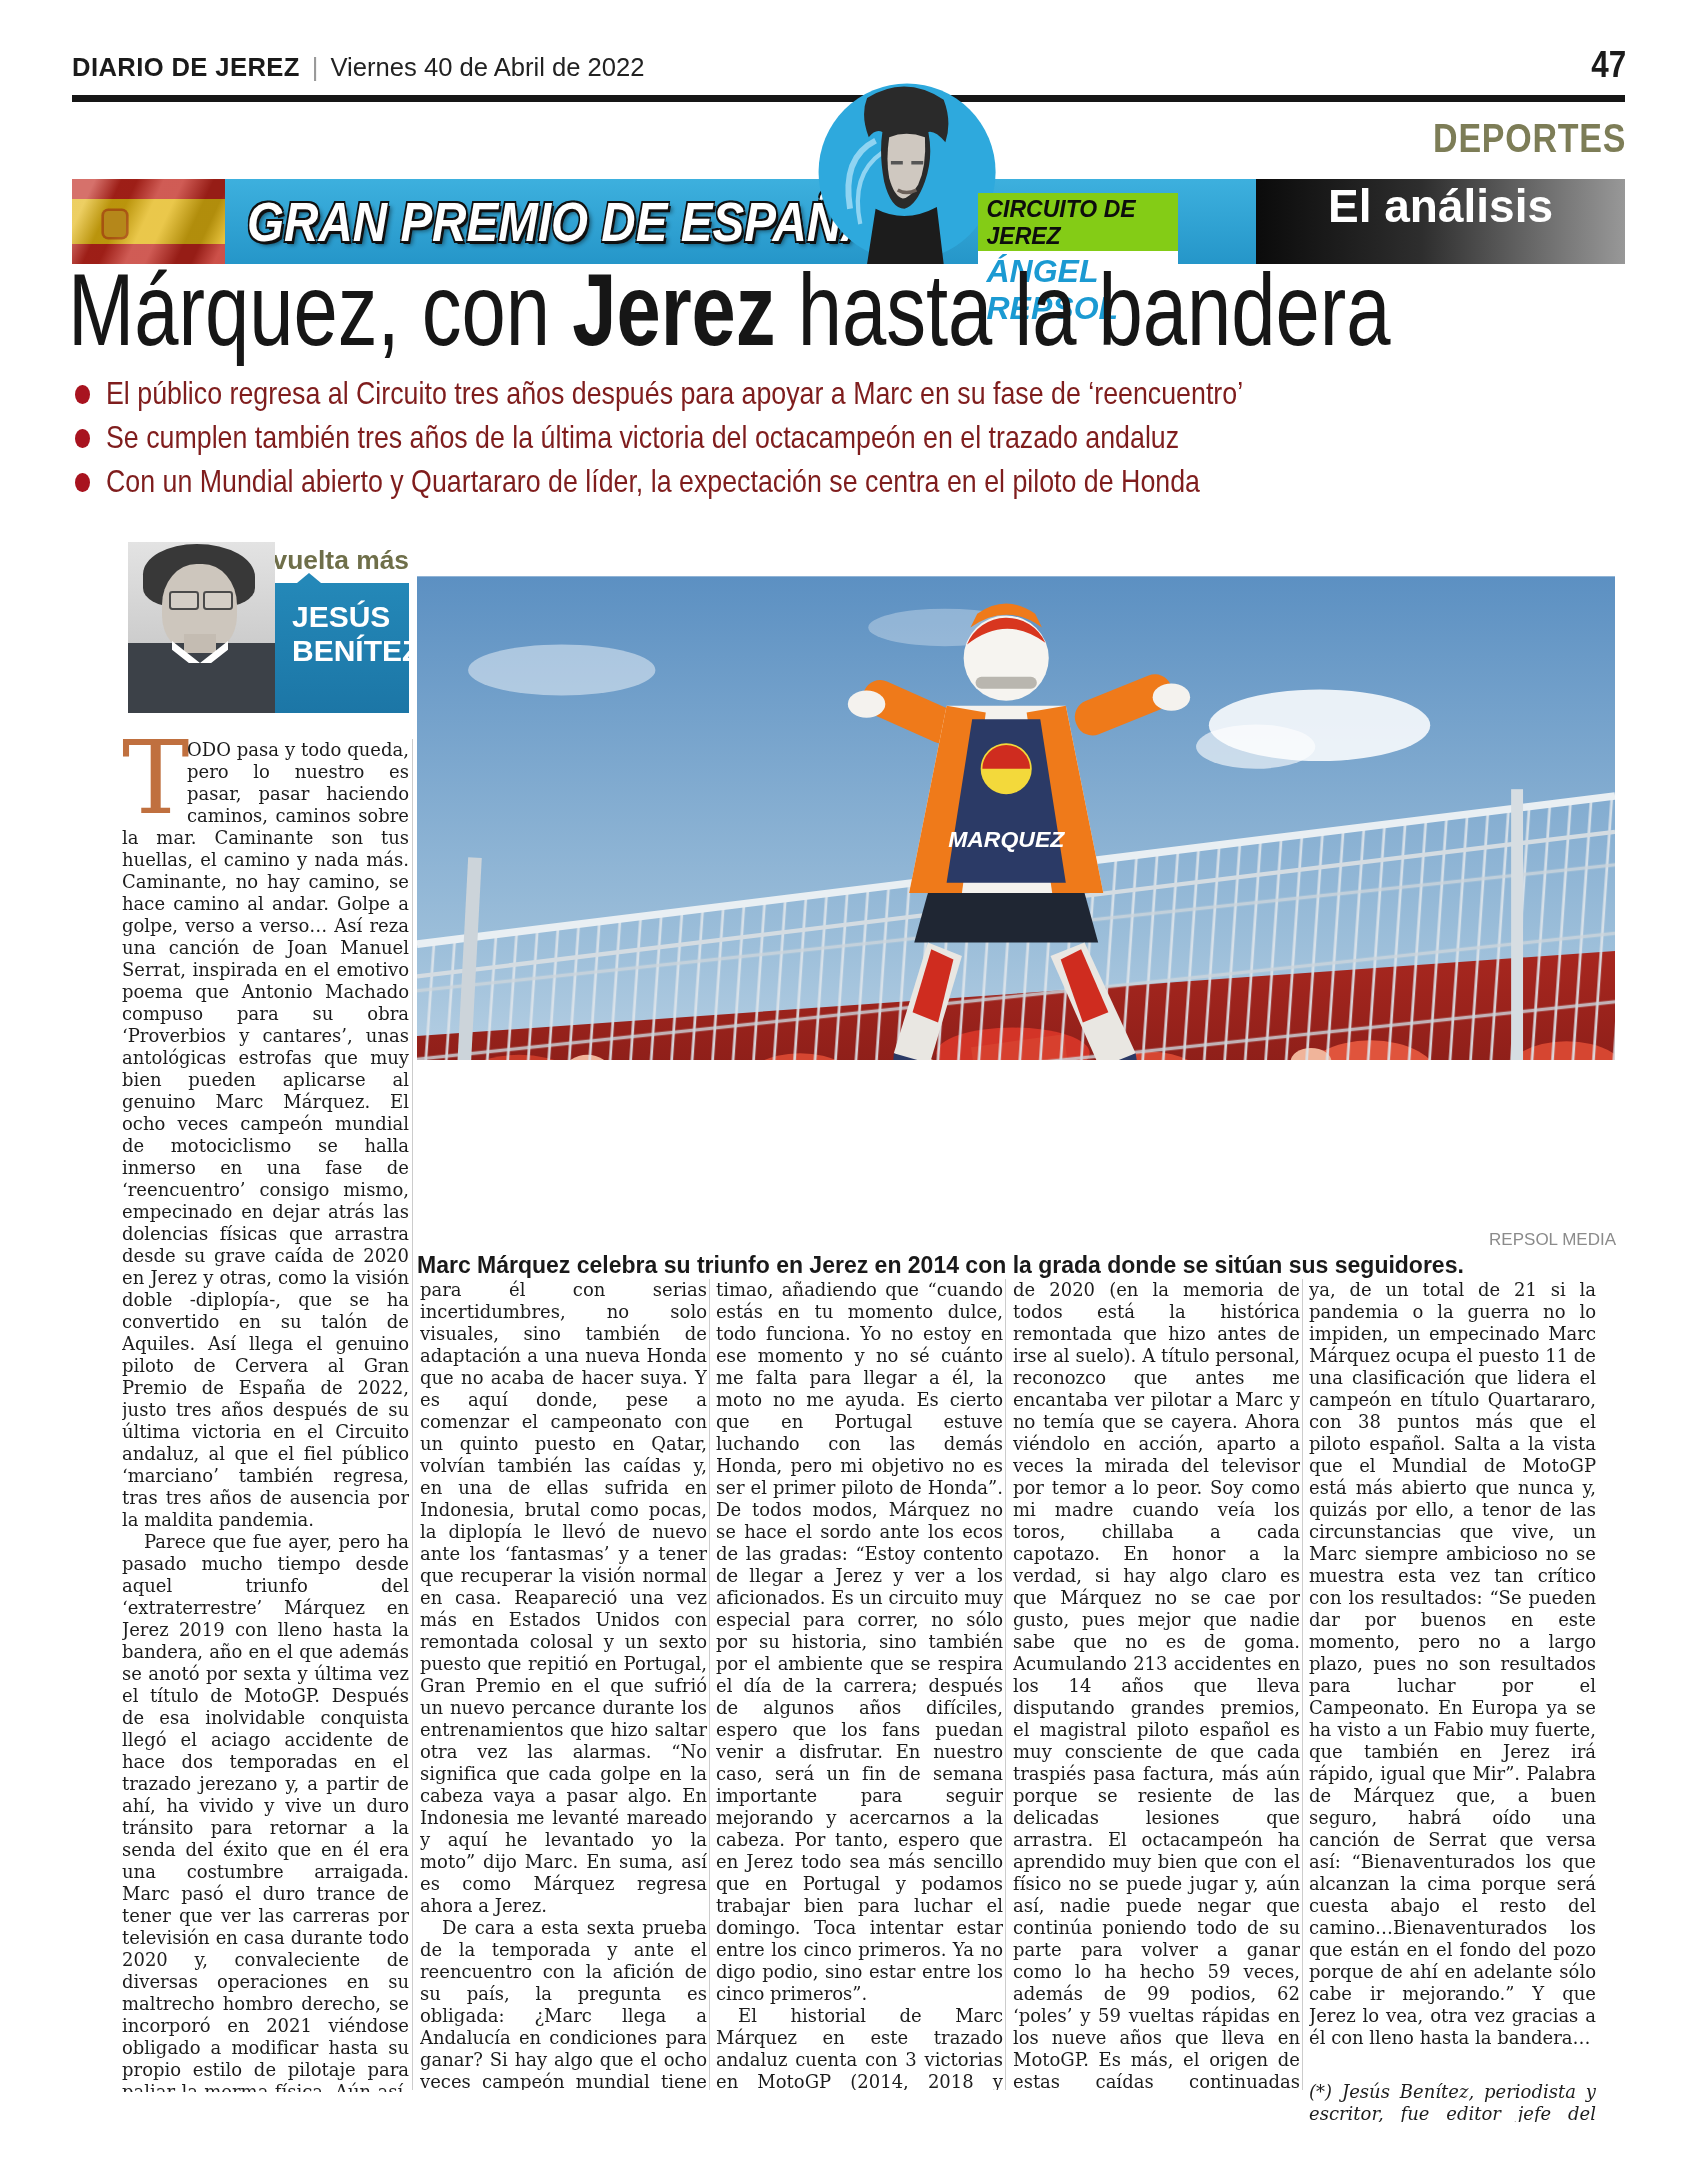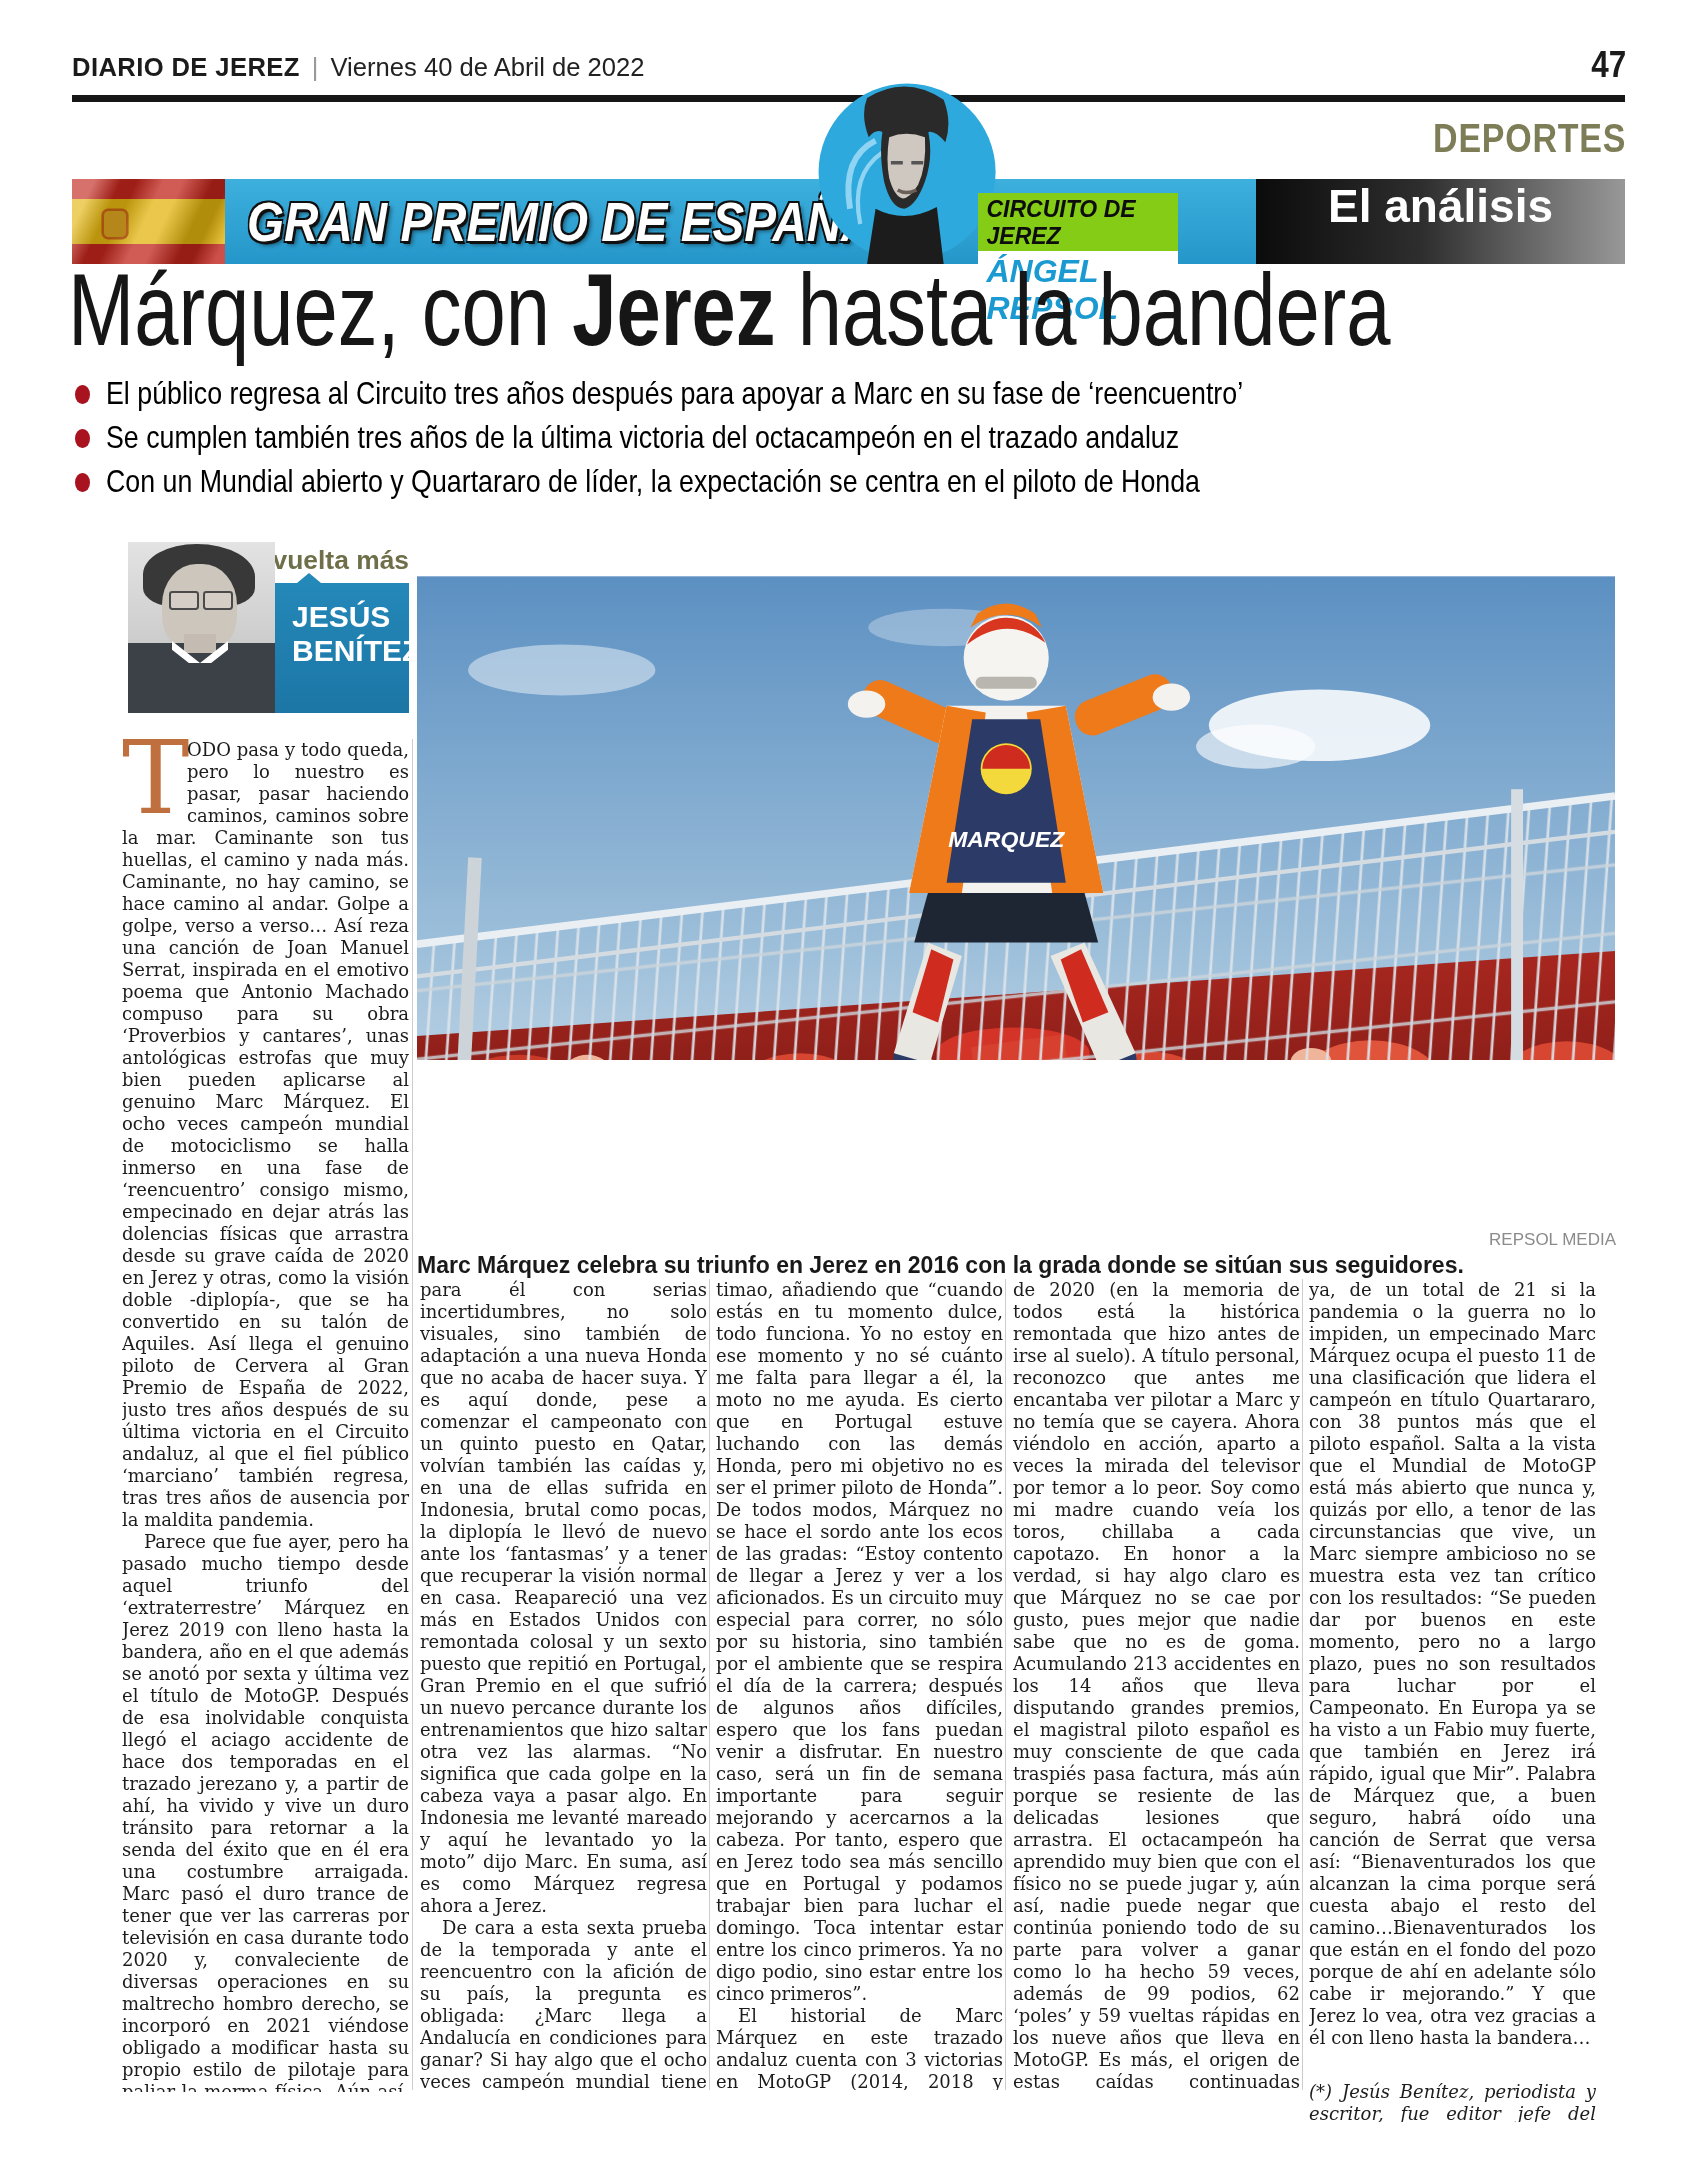--- a/index.html
+++ b/index.html
@@ -37,21 +37,21 @@
   .circ-l2{display:block;background:#fff;color:#1b9ad2;font-weight:bold;font-style:italic;font-size:32px;padding:1.7px 8.5px 3.4px;width:183px;}
 
   
   .headline{left:68px;top:257px;font-size:102px;line-height:1.05;font-weight:normal;color:#161616;}
   .headline .hv{font-weight:bold;}
 
   
   .bullets{left:75px;top:373px;}
   .bullet-row{position:relative;height:44px;}
   .bullet-dot{position:absolute;left:0;top:12px;width:14.5px;height:19px;border-radius:50%;background:#a8131f;}
-  .bullet-txt{position:absolute;left:31px;top:1.7px;font-size:31.5px;color:#000000;}
+  .bullet-txt{position:absolute;left:31px;top:1.7px;font-size:31.5px;color:#7f1d1d;}
 
   
   .author-label{left:128px;top:545px;width:281px;text-align:right;font-size:26.4px;font-weight:bold;color:#6f6f4a;}
   .author-box{left:128px;top:583px;width:281px;height:130px;background:linear-gradient(180deg,#2488b8,#1c76a6);}
   .author-notch{position:absolute;top:-10.2px;left:169px;width:0;height:0;
         border-left:12.8px solid transparent;border-right:12.8px solid transparent;border-bottom:10.2px solid #2488b8;}
   .author-name{position:absolute;left:164px;top:17px;color:#fff;font-weight:bold;font-size:30px;line-height:34px;}
   .author-photo{left:128px;top:542px;width:147px;height:171px;background:linear-gradient(180deg,#e3e3e3,#bdbdbd);overflow:hidden;}
   .ap-hair{position:absolute;left:15.3px;top:1.7px;width:112px;height:63px;background:#383838;border-radius:48% 52% 30% 30%;}
   .ap-face{position:absolute;left:34px;top:22px;width:75px;height:89px;background:#cdc6bd;border-radius:46% 46% 42% 42%;}
@@ -244,21 +244,21 @@
         <path d="M545,700 a38,26 0 0 0 60,16 l-8,-30 Z" fill="#cf2c1f"></path>
         <path d="M868,700 a38,26 0 0 1 -60,18 l8,-30 Z" fill="#cf2c1f"></path>
         <circle cx="692" cy="96" r="50" fill="#f6f4f0"></circle>
         <path d="M646,80 a50,50 0 0 1 92,-2 Q 692,44 646,80 Z" fill="#d8361f"></path>
         <path d="M650,60 Q692,30 734,60 L726,44 Q692,20 658,44 Z" fill="#ef7a1a"></path>
         <rect x="656" y="118" width="72" height="14" rx="7" fill="#b9b6af"></rect>
       </g>
     </svg>
   </div>
   <div class="abs credit">REPSOL MEDIA</div>
-  <div class="abs caption">Marc Márquez celebra su triunfo en Jerez en 2016 con la grada donde se sitúan sus seguidores.</div>
+  <div class="abs caption">Marc Márquez celebra su triunfo en Jerez en 2014 con la grada donde se sitúan sus seguidores.</div>
 
   <div class="colrule r1"></div>
   <div class="colrule r2"></div>
   <div class="colrule r3"></div>
   <div class="colrule r4"></div>
 
   <div class="serif-col col1">
     <p><span class="dropcap">T</span><span>ODO pasa y todo queda, pero lo nuestro es pasar, pasar haciendo caminos, caminos sobre la mar. Caminante son tus huellas, el camino y nada más. Caminante, no hay camino, se hace camino al andar. Golpe a golpe, verso a verso… Así reza una canción de Joan Manuel Serrat, inspirada en el emotivo poema que Antonio Machado compuso para su obra ‘Proverbios y cantares’, unas antológicas estrofas que muy bien pueden aplicarse al genuino Marc Márquez. El ocho veces campeón mundial de motociclismo se halla inmerso en una fase de ‘reencuentro’ consigo mismo, empecinado en dejar atrás las dolencias físicas que arrastra desde su grave caída de 2020 en Jerez y otras, como la visión doble -diplopía-, que se ha convertido en su talón de Aquiles. Así llega el genuino piloto de Cervera al Gran Premio de España de 2022, justo tres años después de su última victoria en el Circuito andaluz, al que el fiel público ‘marciano’ también regresa, tras tres años de ausencia por la maldita pandemia.</span></p>
     <p class="ind">Parece que fue ayer, pero ha pasado mucho tiempo desde aquel triunfo del ‘extraterrestre’ Márquez en Jerez 2019 con lleno hasta la bandera, año en el que además se anotó por sexta y última vez el título de MotoGP. Después de esa inolvidable conquista llegó el aciago accidente de hace dos temporadas en el trazado jerezano y, a partir de ahí, ha vivido y vive un duro tránsito para retornar a la senda del éxito que en él era una costumbre arraigada. Marc pasó el duro trance de tener que ver las carreras por televisión en casa durante todo 2020 y, convaleciente de diversas operaciones en su maltrecho hombro derecho, se incorporó en 2021 viéndose obligado a modificar hasta su propio estilo de pilotaje para paliar la merma física. Aún así, casi con un brazo menos, logró la machada de tres victorias y un segundo puesto, acabando ese Mundial en un meritorio séptimo lugar, con la mala fortuna añadida de que en un golpe en la cabeza practicando enduro reapareció el problema de visión doble que ya padeció en 2011. Volvía a mirarlo un tuerto. De este modo, 2022 se iniciaba</p>
   </div>

